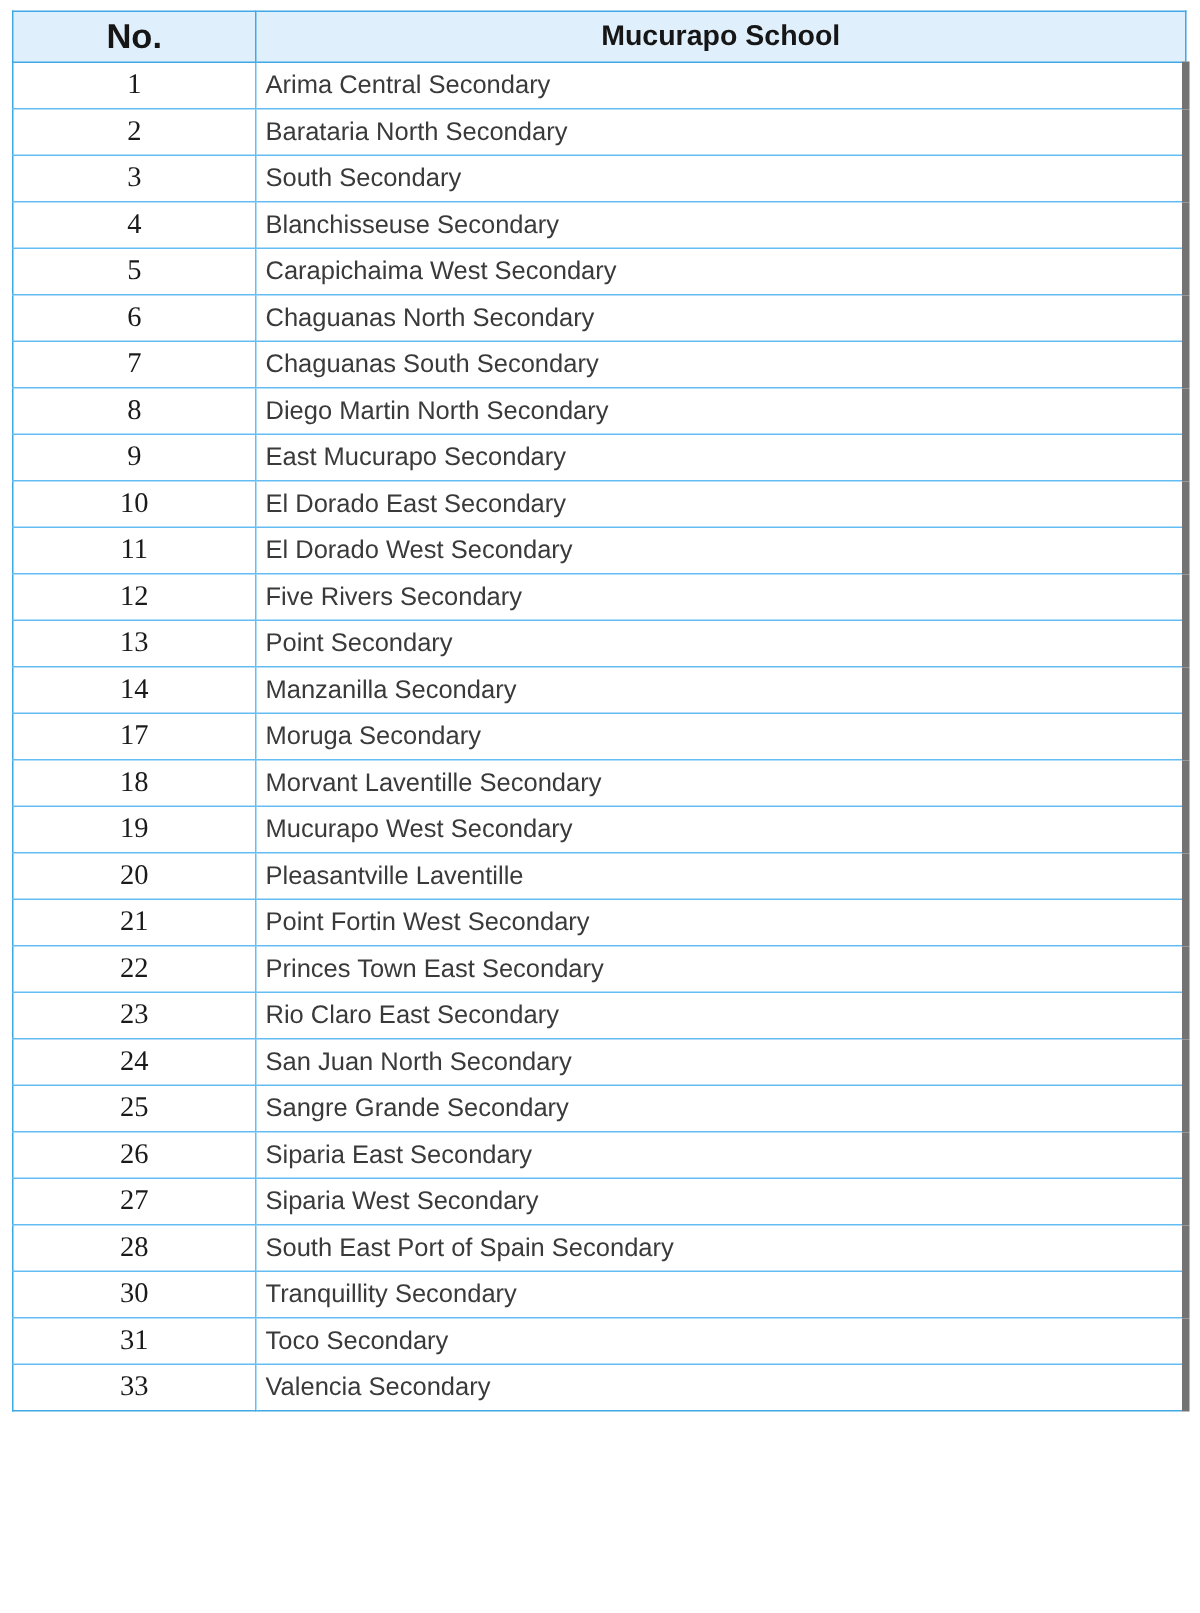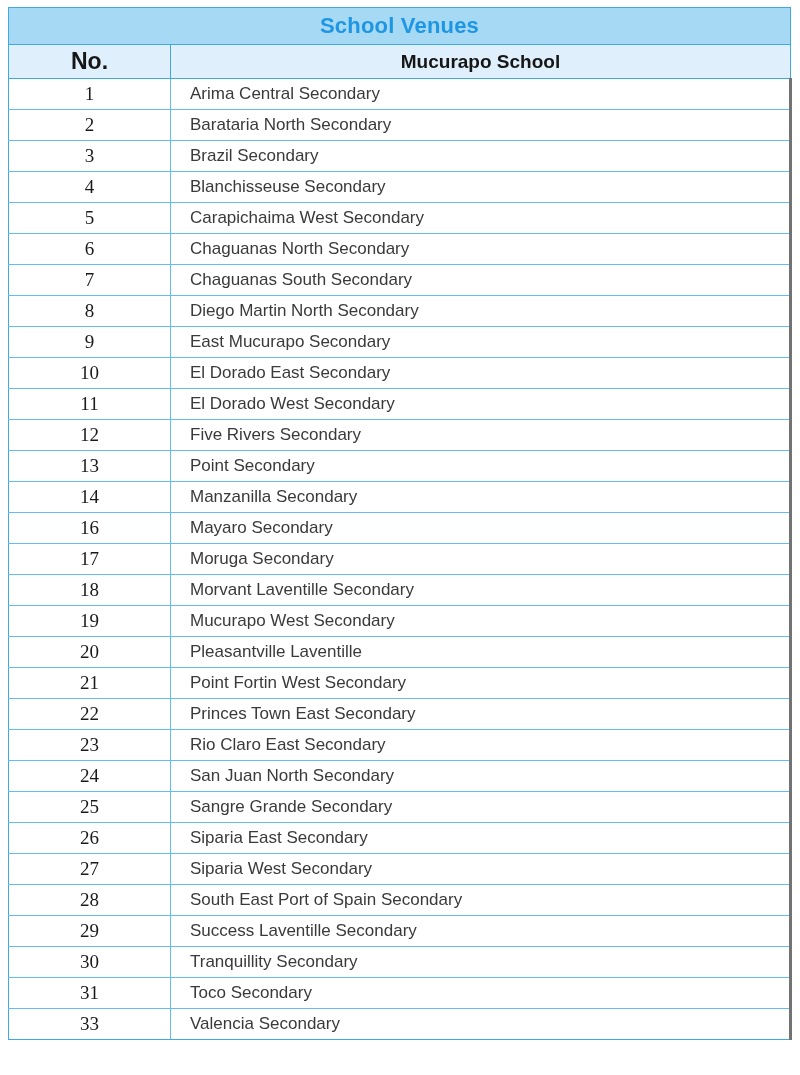--- a/index.html
+++ b/index.html
@@ -76,62 +76,57 @@
   }
   tr.data-row td.cell-no {
     border-left: 1px solid #3fa9e5;
     border-right: 1px solid #64bdf2;
     text-align: center;
     font-family: "Liberation Serif", serif;
     font-size: 19px;
     color: #1a1a1a;
   }
   tr.data-row td.cell-name {
-    border-right: 3px solid #737373;
+    border-right: 5px solid #737373;
     text-align: left;
-    padding-left: 19px;
+    padding-left: 6px;
     font-family: "Liberation Sans", sans-serif;
     font-size: 17px;
     color: #3a3a3a;
   }
   tr.data-row:last-child td {
     border-bottom: 1px solid #3fa9e5;
   }
 </style>
 </head>
 <body>
 
 <div id="venues-table-wrap">
   <table class="venues">
     <colgroup>
       <col class="col-no">
       <col class="col-name">
     </colgroup>
     <tbody>
-      <tr class="title-row">
-        <td colspan="2">
-          <span class="title-text">School Venues</span>
-        </td>
-      </tr>
       <tr class="header-row">
         <th class="th-no">No.</th>
         <th class="th-name">Mucurapo School</th>
       </tr>
 
     <tr class="data-row">
           <td class="cell-no">1</td>
           <td class="cell-name">Arima Central Secondary</td>
         </tr>
         <tr class="data-row">
           <td class="cell-no">2</td>
           <td class="cell-name">Barataria North Secondary</td>
         </tr>
         <tr class="data-row">
           <td class="cell-no">3</td>
-          <td class="cell-name">Brazil Secondary</td>
+          <td class="cell-name">South Secondary</td>
         </tr>
         <tr class="data-row">
           <td class="cell-no">4</td>
           <td class="cell-name">Blanchisseuse Secondary</td>
         </tr>
         <tr class="data-row">
           <td class="cell-no">5</td>
           <td class="cell-name">Carapichaima West Secondary</td>
         </tr>
         <tr class="data-row">
@@ -164,24 +159,20 @@
         </tr>
         <tr class="data-row">
           <td class="cell-no">13</td>
           <td class="cell-name">Point Secondary</td>
         </tr>
         <tr class="data-row">
           <td class="cell-no">14</td>
           <td class="cell-name">Manzanilla Secondary</td>
         </tr>
         <tr class="data-row">
-          <td class="cell-no">16</td>
-          <td class="cell-name">Mayaro Secondary</td>
-        </tr>
-        <tr class="data-row">
           <td class="cell-no">17</td>
           <td class="cell-name">Moruga Secondary</td>
         </tr>
         <tr class="data-row">
           <td class="cell-no">18</td>
           <td class="cell-name">Morvant Laventille Secondary</td>
         </tr>
         <tr class="data-row">
           <td class="cell-no">19</td>
           <td class="cell-name">Mucurapo West Secondary</td>
@@ -214,24 +205,20 @@
           <td class="cell-no">26</td>
           <td class="cell-name">Siparia East Secondary</td>
         </tr>
         <tr class="data-row">
           <td class="cell-no">27</td>
           <td class="cell-name">Siparia West Secondary</td>
         </tr>
         <tr class="data-row">
           <td class="cell-no">28</td>
           <td class="cell-name">South East Port of Spain Secondary</td>
-        </tr>
-        <tr class="data-row">
-          <td class="cell-no">29</td>
-          <td class="cell-name">Success Laventille Secondary</td>
         </tr>
         <tr class="data-row">
           <td class="cell-no">30</td>
           <td class="cell-name">Tranquillity Secondary</td>
         </tr>
         <tr class="data-row">
           <td class="cell-no">31</td>
           <td class="cell-name">Toco Secondary</td>
         </tr>
         <tr class="data-row">

